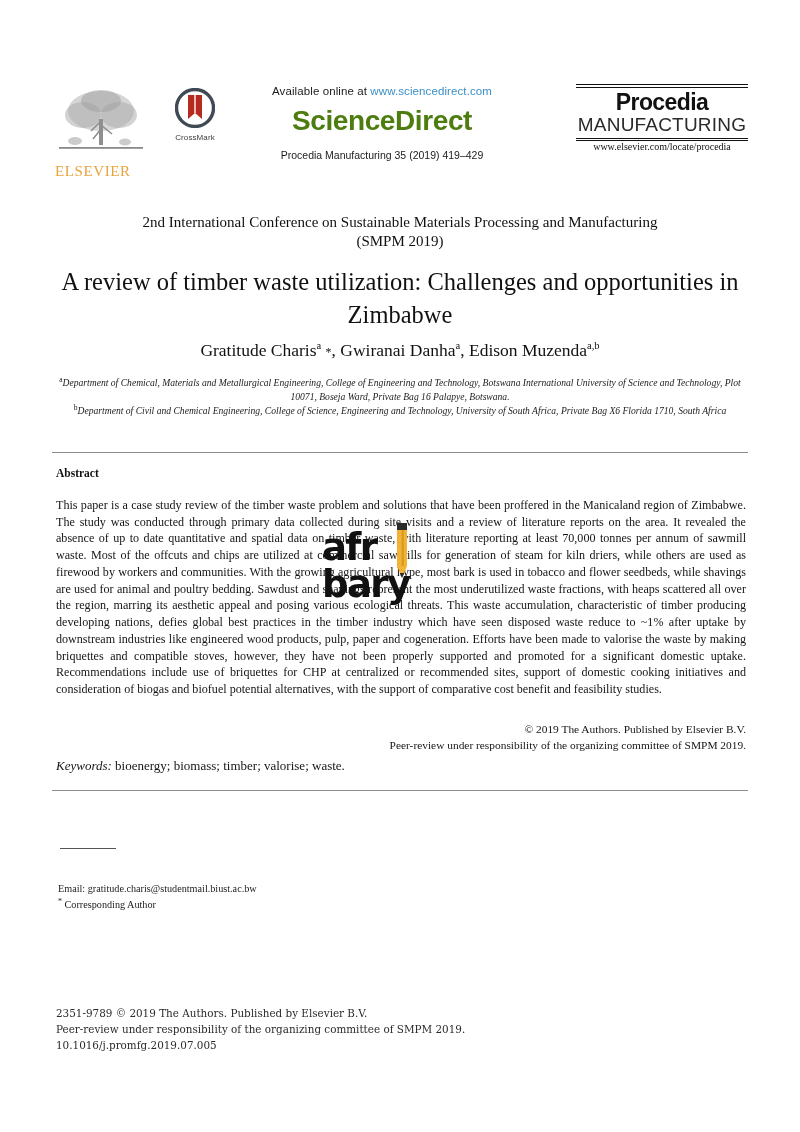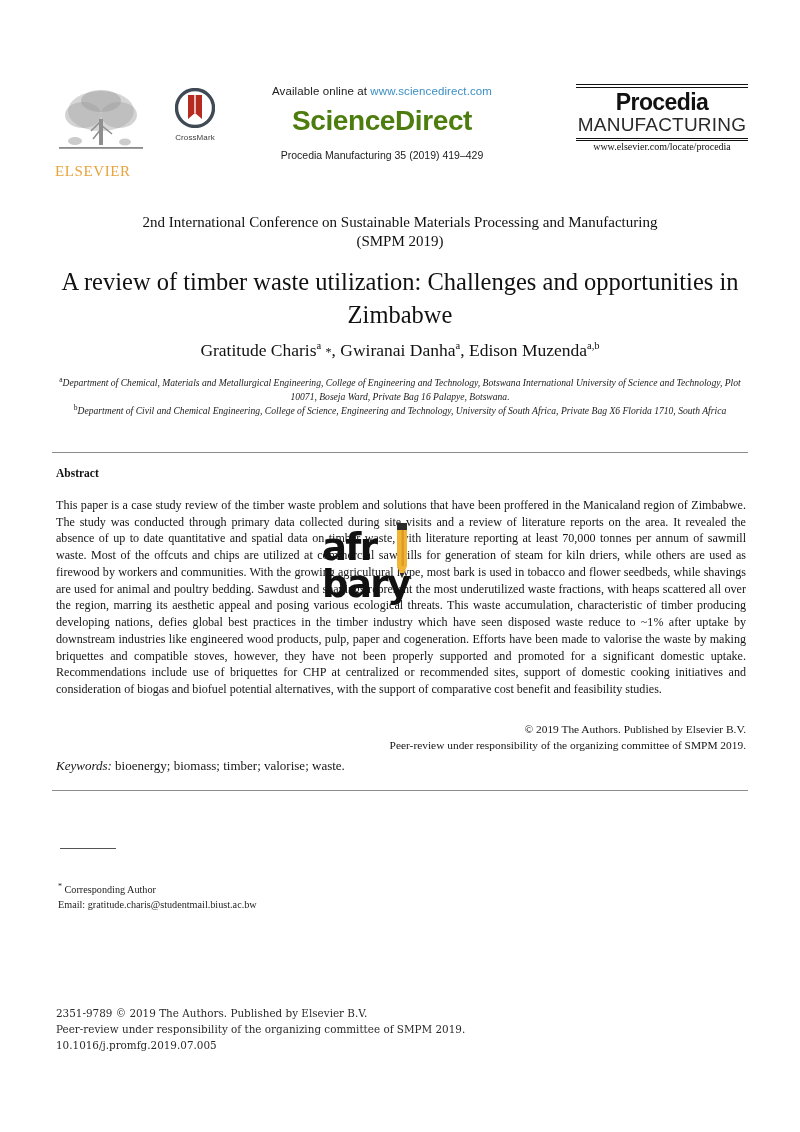--- a/index.html
+++ b/index.html
@@ -365,22 +365,22 @@
 
   <div class="copyright">
     <div>© 2019 The Authors. Published by Elsevier B.V.</div>
     <div>Peer-review under responsibility of the organizing committee of SMPM 2019.</div>
   </div>
 
   <div class="keywords"><span class="kw-label">Keywords:</span><span> bioenergy; biomass; timber; valorise; waste.</span></div>
 
   <div class="rule-footnote"></div>
   <div class="footnote">
+    <div><span>Email: </span><span>gratitude.charis@studentmail.biust.ac.bw</span></div>
     <div><span class="fn-star">*</span><span> Corresponding Author</span></div>
-    <div><span>Email: </span><span>gratitude.charis@studentmail.biust.ac.bw</span></div>
   </div>
 
   <div class="footer">
     <div>2351-9789 © 2019 The Authors. Published by Elsevier B.V.</div>
     <div>Peer-review under responsibility of the organizing committee of SMPM 2019.</div>
     <div>10.1016/j.promfg.2019.07.005</div>
   </div>
 
   <div class="watermark">
     <div class="wm-text"><span>afr</span><span style="display:inline-block;width:19px;"></span><span>bary</span></div>

